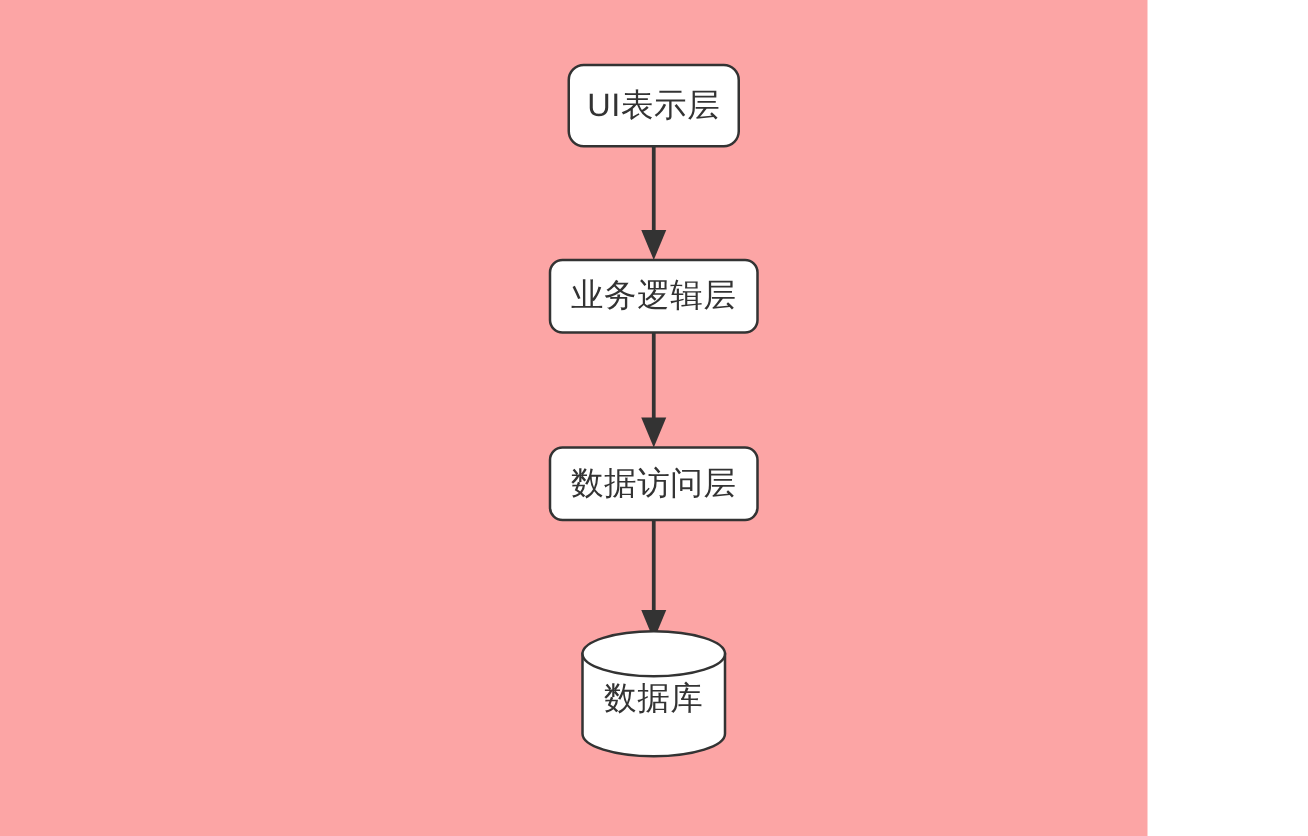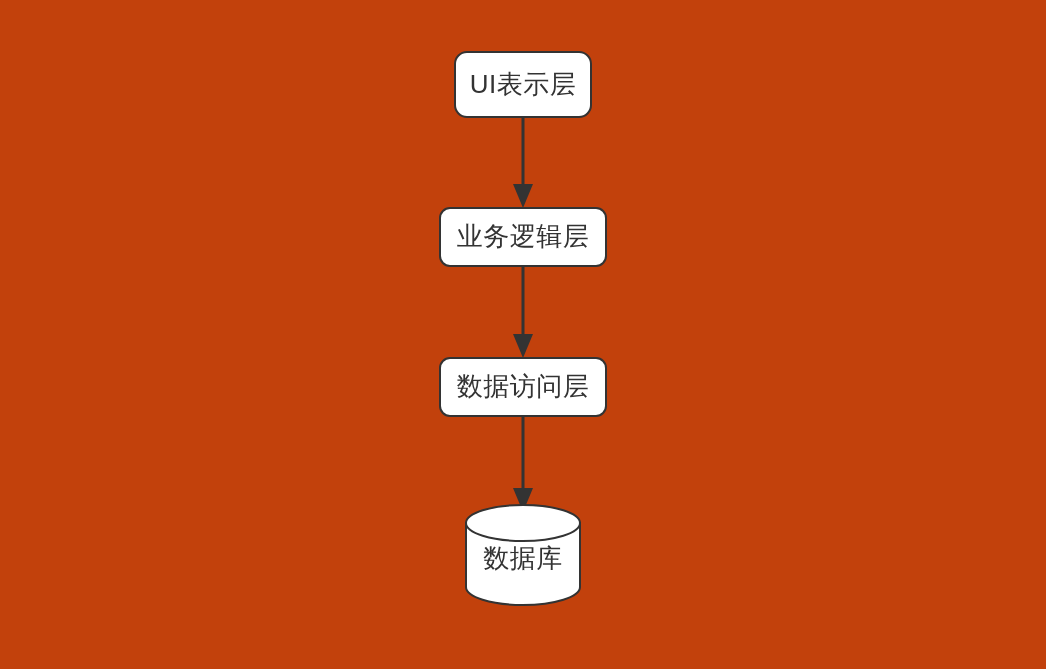--- a/index.html
+++ b/index.html
@@ -9,23 +9,23 @@
     background: #ffffff;
   }
   body {
     width: 1046px;
     height: 669px;
     font-family: "Liberation Sans", "DejaVu Sans", sans-serif;
     overflow: hidden;
   }
   #diagram-canvas {
     position: relative;
-    width: 1046px;
+    width: 918px;
     height: 669px;
-    background: #c2410c;
+    background: #fca5a5;
   }
   #diagram-svg {
     position: absolute;
     top: 0;
     left: 0;
     width: 1046px;
     height: 669px;
   }
   .node-label {
     font-family: "Liberation Sans", "DejaVu Sans", sans-serif;

